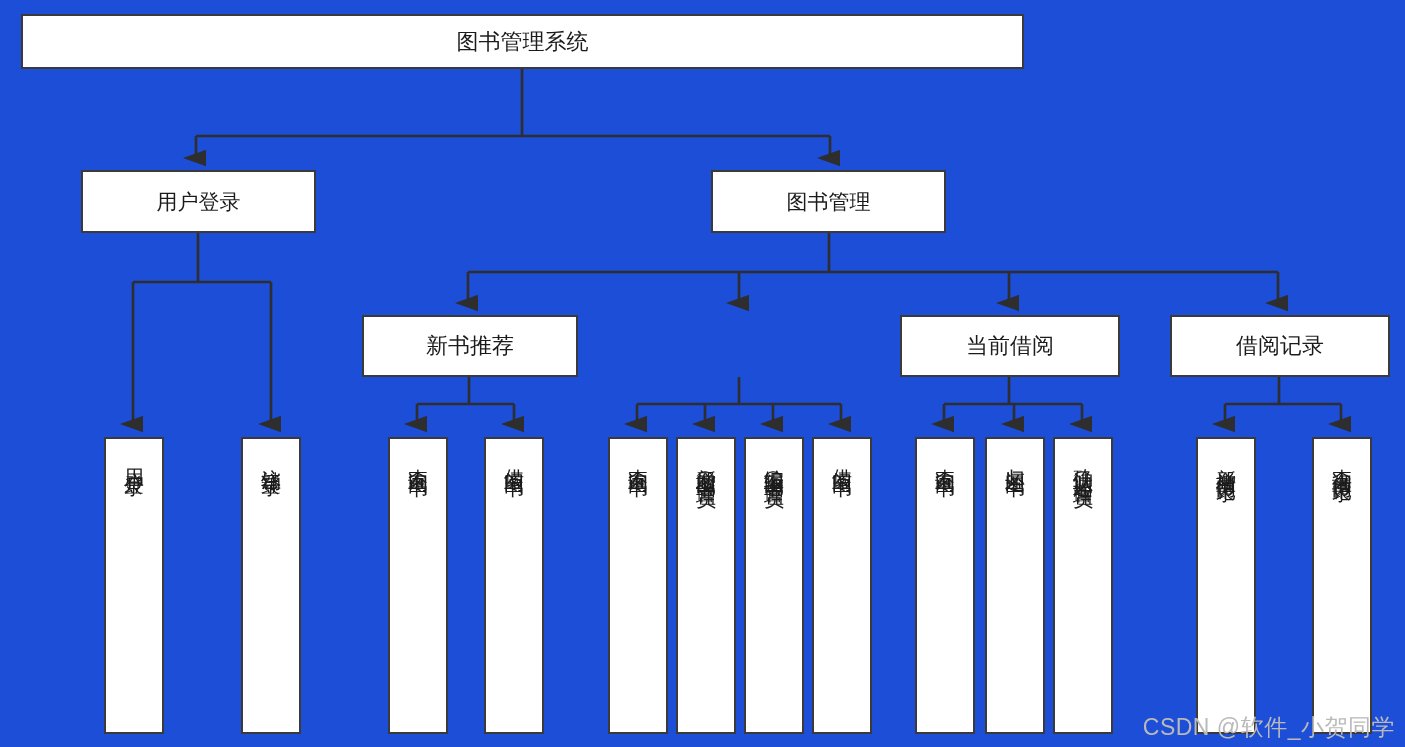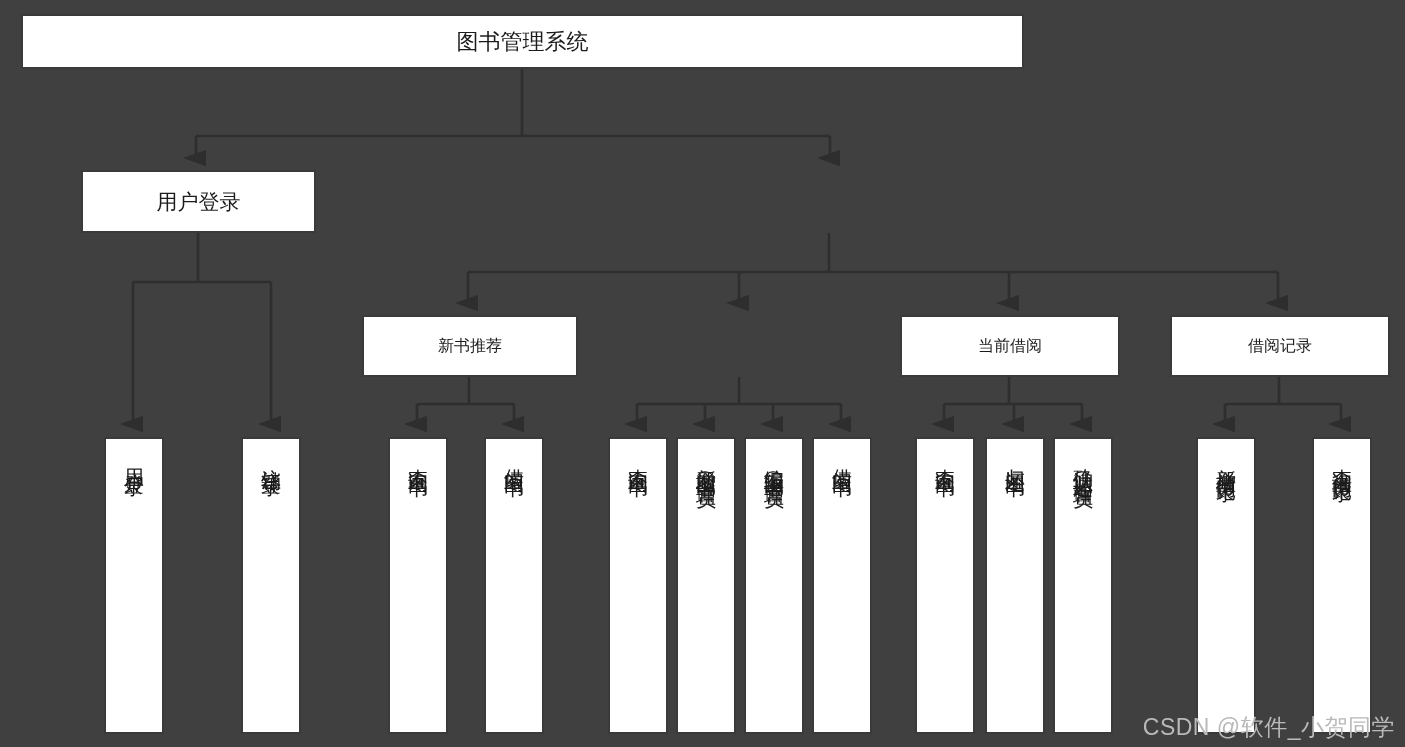--- a/index.html
+++ b/index.html
@@ -7,21 +7,21 @@
     padding: 0;
     background: #ffffff;
   }
   body {
     font-family: "Liberation Sans", "DejaVu Sans", sans-serif;
   }
   #canvas {
     position: relative;
     width: 1405px;
     height: 747px;
-    background: #404040;
+    background: #1d4ed8;
     overflow: hidden;
   }
   #edges {
     position: absolute;
     left: 0;
     top: 0;
     width: 1405px;
     height: 747px;
   }
   .node {
@@ -34,21 +34,21 @@
     justify-content: center;
     color: #1b1b1b;
   }
   .node.root {
     font-size: 22px;
   }
   .node.level2 {
     font-size: 21px;
   }
   .node.level3 {
-    font-size: 16px;
+    font-size: 22px;
   }
   .node.leaf {
     font-size: 20px;
     align-items: flex-start;
     justify-content: center;
     padding-top: 14px;
   }
   .node.leaf .vtext {
     writing-mode: vertical-rl;
     text-orientation: upright;
@@ -121,20 +121,23 @@
     </g>
   </svg>
 
   <div class="node root" style="left:21px; top:14px; width:1003px; height:55px;">
     <span>图书管理系统</span>
   </div>
 
   <div class="node level2" style="left:81px; top:170px; width:235px; height:63px;">
     <span>用户登录</span>
   </div>
+  <div class="node level2" style="left:711px; top:170px; width:235px; height:63px;">
+    <span>图书管理</span>
+  </div>
 
   <div class="node level3" style="left:362px; top:315px; width:216px; height:62px;">
     <span>新书推荐</span>
   </div>
   <div class="node level3" style="left:1170px; top:315px; width:220px; height:62px;">
     <span>借阅记录</span>
   </div>
   <div class="node level3" style="left:900px; top:315px; width:220px; height:62px;">
     <span>当前借阅</span>
   </div>

